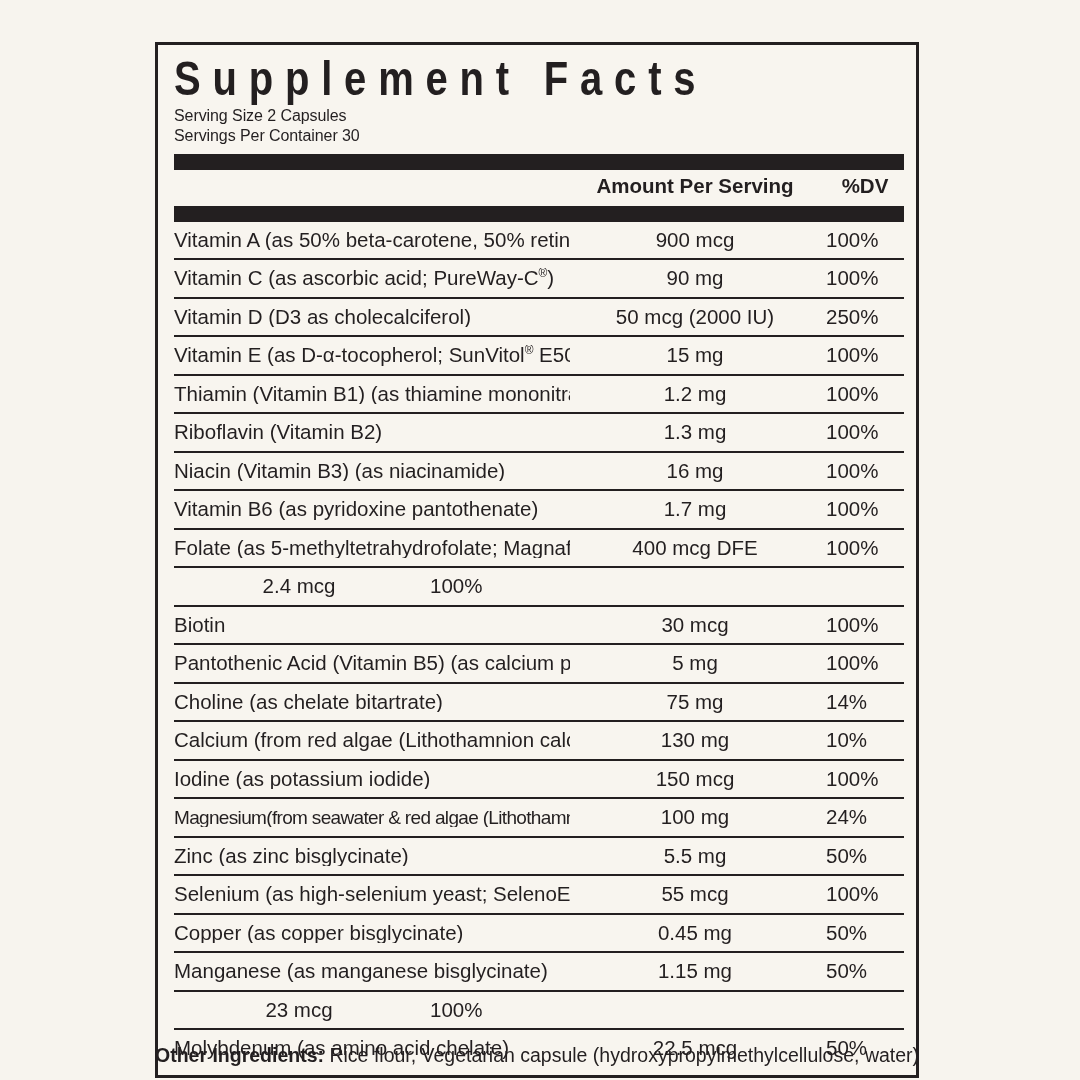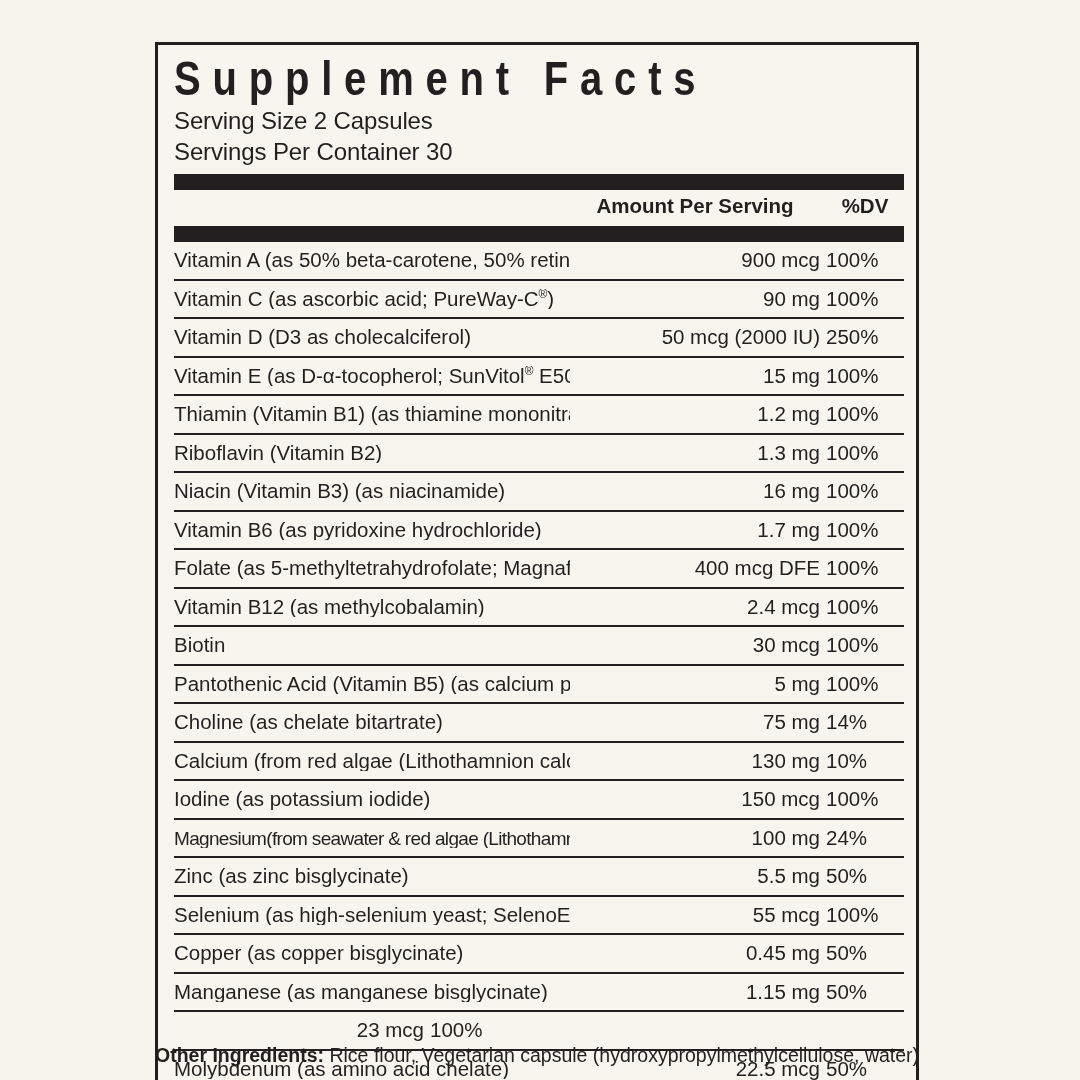--- a/index.html
+++ b/index.html
@@ -48,21 +48,21 @@
     letter-spacing: 0.295em;
     white-space: nowrap;
     margin: 4px 0 2px 0;
     transform: scaleY(1.18);
     transform-origin: left top;
     padding-bottom: 8px;
   }
 
   
   .serving-line {
-    font-size: 24px;
+    font-size: 16px;
     line-height: 1.28;
     letter-spacing: -0.005em;
     white-space: nowrap;
   }
 
   
   .bar-thick {
     height: 16px;
     background: #231f20;
     margin: 7px 0 0 0;
@@ -102,21 +102,21 @@
     padding: 8px 0 8px 0;
     white-space: nowrap;
   }
   .nrow .nname {
     flex: 1 1 auto;
     min-width: 0;
     overflow: hidden;
   }
   .nrow .namt {
     width: 250px;
-    text-align: right;
+    text-align: center;
     padding-right: 6px;
     flex: 0 0 auto;
   }
   .nrow .ndv {
     width: 78px;
     flex: 0 0 auto;
   }
   .nrow.condensed .nname {
     font-size: 19px;
     letter-spacing: -0.035em;
@@ -207,33 +207,32 @@
             <span class="ndv">100%</span>
           </div>
           <div class="row-sep"></div>
           <div class="nrow">
             <span class="nname">Niacin (Vitamin B3) (as niacinamide)</span>
             <span class="namt">16 mg</span>
             <span class="ndv">100%</span>
           </div>
           <div class="row-sep"></div>
           <div class="nrow">
-            <span class="nname">Vitamin B6 (as pyridoxine hydrochloride)</span>
+            <span class="nname">Vitamin B6 (as pyridoxine pantothenate)</span>
             <span class="namt">1.7 mg</span>
             <span class="ndv">100%</span>
           </div>
           <div class="row-sep"></div>
           <div class="nrow">
             <span class="nname">Folate  (as 5-methyltetrahydrofolate; Magnafolate-Pro)</span>
             <span class="namt">400 mcg DFE</span>
             <span class="ndv">100%</span>
           </div>
           <div class="row-sep"></div>
           <div class="nrow">
-            <span class="nname">Vitamin B12  (as methylcobalamin)</span>
             <span class="namt">2.4 mcg</span>
             <span class="ndv">100%</span>
           </div>
           <div class="row-sep"></div>
           <div class="nrow">
             <span class="nname">Biotin</span>
             <span class="namt">30 mcg</span>
             <span class="ndv">100%</span>
           </div>
           <div class="row-sep"></div>

